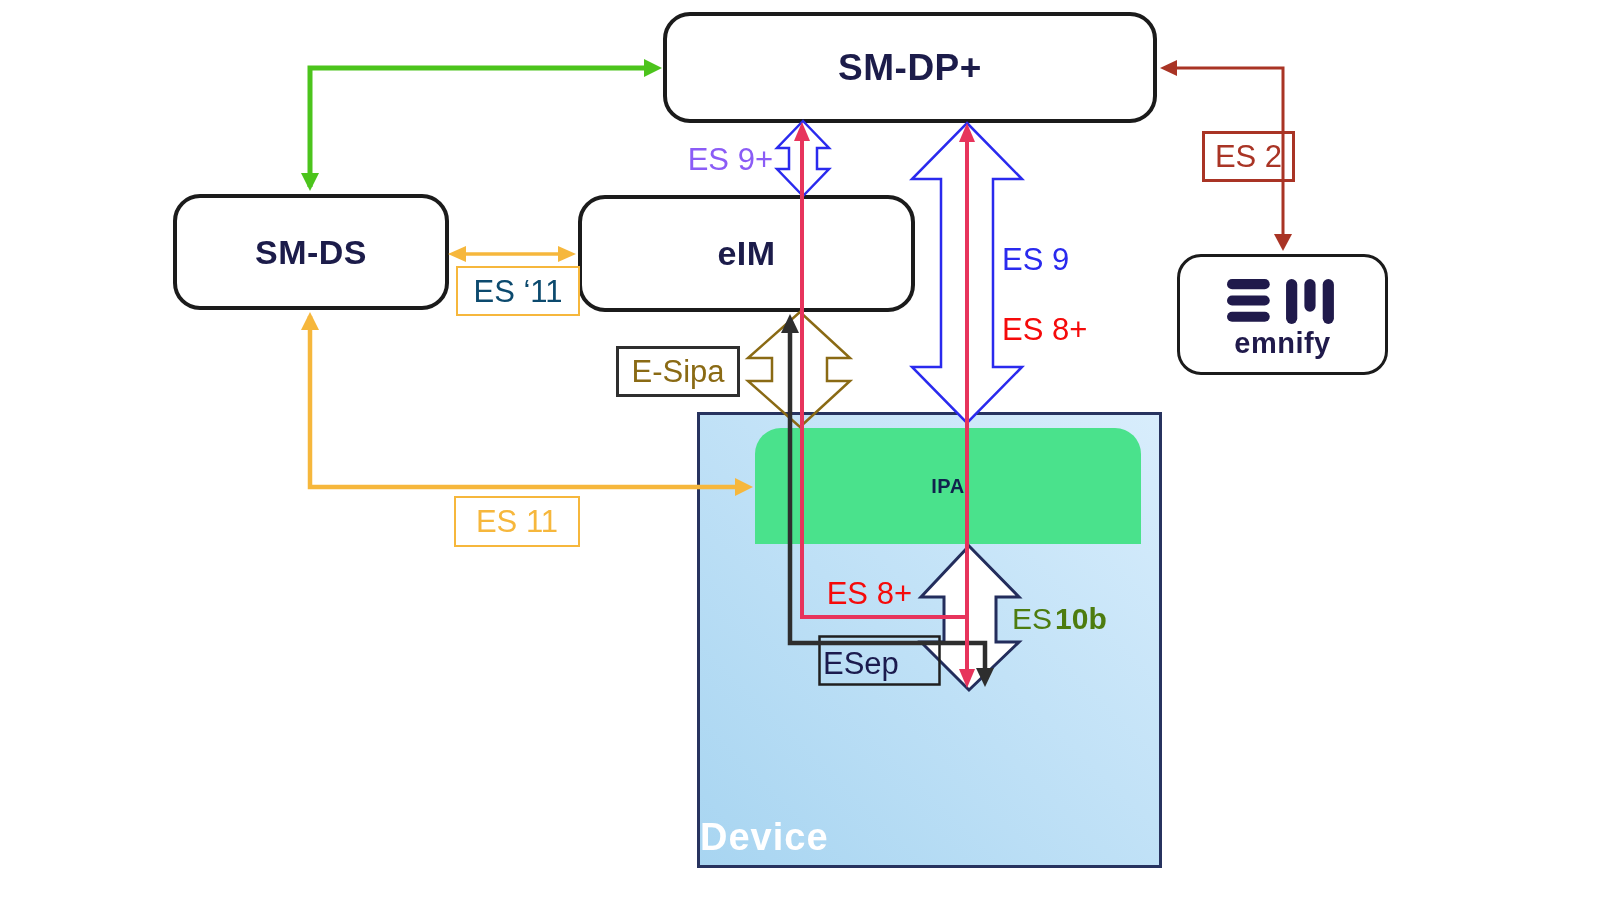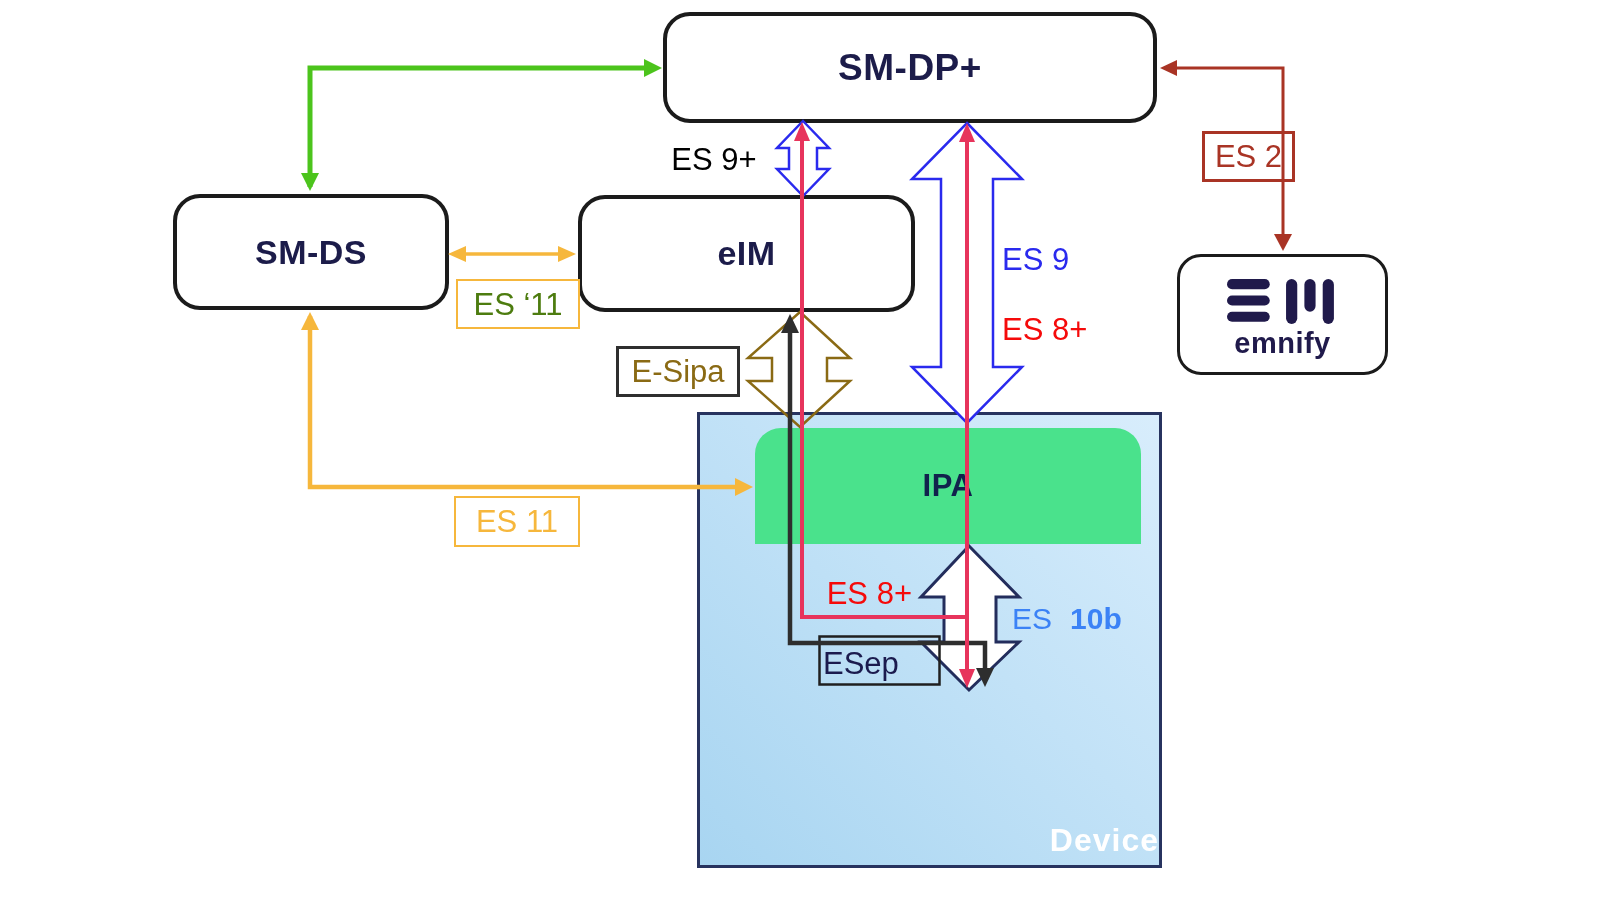--- a/index.html
+++ b/index.html
@@ -24,49 +24,49 @@
   .emnify-word{font-size:29px;font-weight:600;color:#201a4b;letter-spacing:0.5px;line-height:1;}
   
   .device{
     position:absolute;left:697px;top:412px;width:465px;height:456px;box-sizing:border-box;
     border:3px solid #27335f;background:linear-gradient(to bottom left,#d8edfc,#a8d5f1);
     z-index:1;
   }
   .ipa{
     position:absolute;left:55px;top:13px;width:386px;height:116px;background:#4ae28c;
     border-radius:26px 26px 0 0;display:flex;align-items:center;justify-content:center;
-    color:#11224d;font-weight:700;font-size:31px;letter-spacing:0.5px;
+    color:#11224d;font-weight:700;font-size:20px;letter-spacing:0.5px;
   }
   .euicc{
     position:absolute;left:72px;top:275px;width:352px;height:119px;background:#4ae28c;
     clip-path:polygon(58px 0, 100% 0, 100% 100%, 0 100%, 0 58px);
     display:flex;align-items:center;justify-content:center;
     color:#11224d;font-weight:700;font-size:31px;letter-spacing:0.5px;
   }
   .device-label{
-    position:absolute;left:0;right:0;bottom:6px;text-align:right;
-    color:#ffffff;font-weight:700;font-size:32px;letter-spacing:1px;
+    position:absolute;left:0;right:0;bottom:6px;text-align:left;
+    color:#ffffff;font-weight:700;font-size:38px;letter-spacing:1px;
   }
   
   .overlay{position:absolute;left:0;top:0;z-index:2;pointer-events:none;}
   
   .lbl{
     position:absolute;box-sizing:border-box;display:flex;align-items:center;
     justify-content:center;z-index:3;font-size:31px;line-height:1;white-space:nowrap;
   }
   .lbl-es12{left:441px;top:9px;width:125px;height:48px;color:#43d78a;border:2px solid #43d78a;font-size:32px;}
-  .lbl-es11h{left:456px;top:266px;width:124px;height:50px;color:#4d7c0f;border:2px solid #f6b73c;margin-top:13px;}
+  .lbl-es11h{left:456px;top:266px;width:124px;height:50px;color:#0c4a6e;border:2px solid #f6b73c;}
   .lbl-es11{left:454px;top:496px;width:126px;height:51px;color:#f6b73c;border:2px solid #f6b73c;}
   .lbl-es2{left:1202px;top:131px;width:93px;height:51px;color:#a93425;border:3px solid #a93425;}
   .lbl-esipa{left:616px;top:346px;width:124px;height:51px;color:#8a6a14;border:3px solid #2f2f2f;}
-  .lbl-es9p{left:655px;top:143px;width:118px;height:32px;color:#000000;}
+  .lbl-es9p{left:655px;top:143px;width:118px;height:32px;color:#8b5cf6;justify-content:flex-end;}
   .lbl-es9{left:1002px;top:243px;width:100px;height:32px;color:#2a2aee;justify-content:flex-start;}
   .lbl-es8a{left:1002px;top:313px;width:120px;height:32px;color:#f50a0a;justify-content:flex-start;}
   .lbl-es8b{left:800px;top:577px;width:112px;height:32px;color:#f50a0a;justify-content:flex-end;}
-  .lbl-es10b{left:1012px;top:601px;width:150px;height:36px;color:#3b82f6;justify-content:flex-start;gap:18px;font-size:30px;}
+  .lbl-es10b{left:1012px;top:601px;width:150px;height:36px;color:#4d7c0f;justify-content:flex-start;gap:3px;font-size:30px;}
   .lbl-es10b .bold{font-weight:700;}
   .lbl-esep{left:823px;top:644px;width:114px;height:38px;color:#1b1b4e;justify-content:flex-start;font-size:31px;}
 </style>
 </head>
 <body>
 
 <div class="stage">
 
   <div class="node node-smdp">
     <span>SM-DP+</span>

